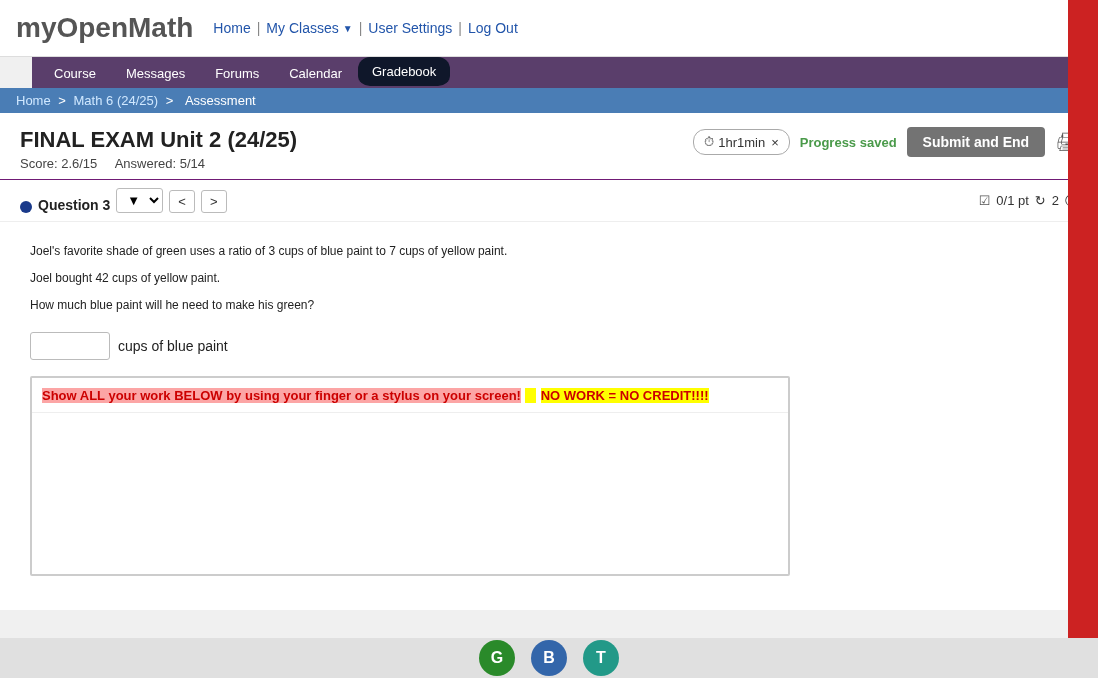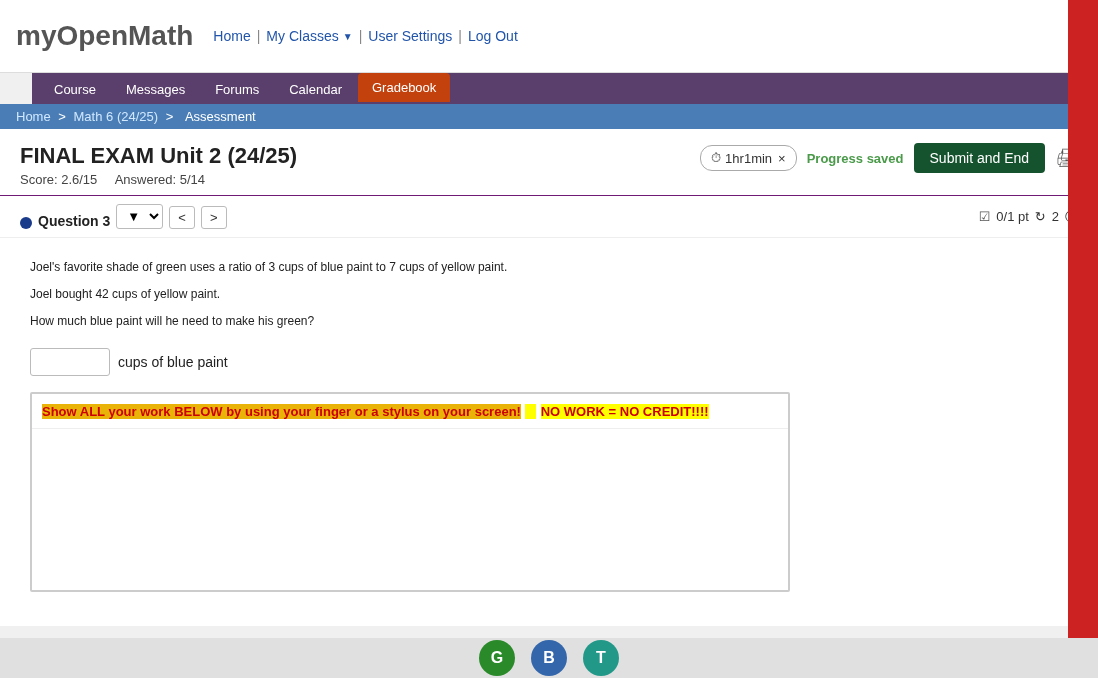--- a/index.html
+++ b/index.html
@@ -7,21 +7,21 @@
       font-family: Arial, sans-serif;
       background: #f0f0f0;
       width: 1098px;
       min-height: 678px;
       overflow-x: hidden;
     }
 
     
     .top-header {
       background: #fff;
-      padding: 20px 16px;
+      padding: 12px 16px;
       display: flex;
       align-items: center;
       gap: 20px;
       border-bottom: 1px solid #ddd;
     }
     .logo {
       font-size: 28px;
       font-weight: bold;
       color: #444;
       font-style: italic;
@@ -63,22 +63,23 @@
       padding: 7px 14px;
       color: #fff;
       font-size: 13px;
       cursor: pointer;
       border-top-left-radius: 4px;
       border-top-right-radius: 4px;
       margin-right: 2px;
       background: transparent;
     }
     .tab-nav .tab.active {
-      background: #c2410c;
+      background: #0f172a;
       border-bottom: 2px solid #5a3e6b;
+      border-radius: 12px;
     }
 
     
     .breadcrumb-bar {
       background: #4a7db5;
       padding: 5px 16px;
       color: #fff;
       font-size: 13px;
     }
     .breadcrumb-bar a {
@@ -132,26 +133,26 @@
     }
     .timer-icon {
       font-size: 13px;
     }
     .progress-saved {
       color: #4a9a4a;
       font-size: 13px;
       font-weight: bold;
     }
     .submit-btn {
-      background: #14532d;
+      background: #737373;
       color: #fff;
       border: none;
       padding: 7px 16px;
       font-size: 14px;
-      font-weight: normal;
+      font-weight: bold;
       border-radius: 4px;
       cursor: pointer;
     }
     .print-icon {
       font-size: 18px;
       color: #555;
       cursor: pointer;
     }
 
     
@@ -248,21 +249,21 @@
     }
     .work-area-header {
       padding: 8px 10px;
       background: #fff;
       border-bottom: 1px solid #eee;
     }
     .work-instruction {
       color: #cc0000;
       font-weight: bold;
       font-size: 13px;
-      background: #eab308;
+      background: #fca5a5;
       display: inline;
     }
     .no-work {
       color: #cc0000;
       font-weight: bold;
       font-size: 13px;
       background: #ffff00;
       display: inline;
     }
     .work-canvas {

